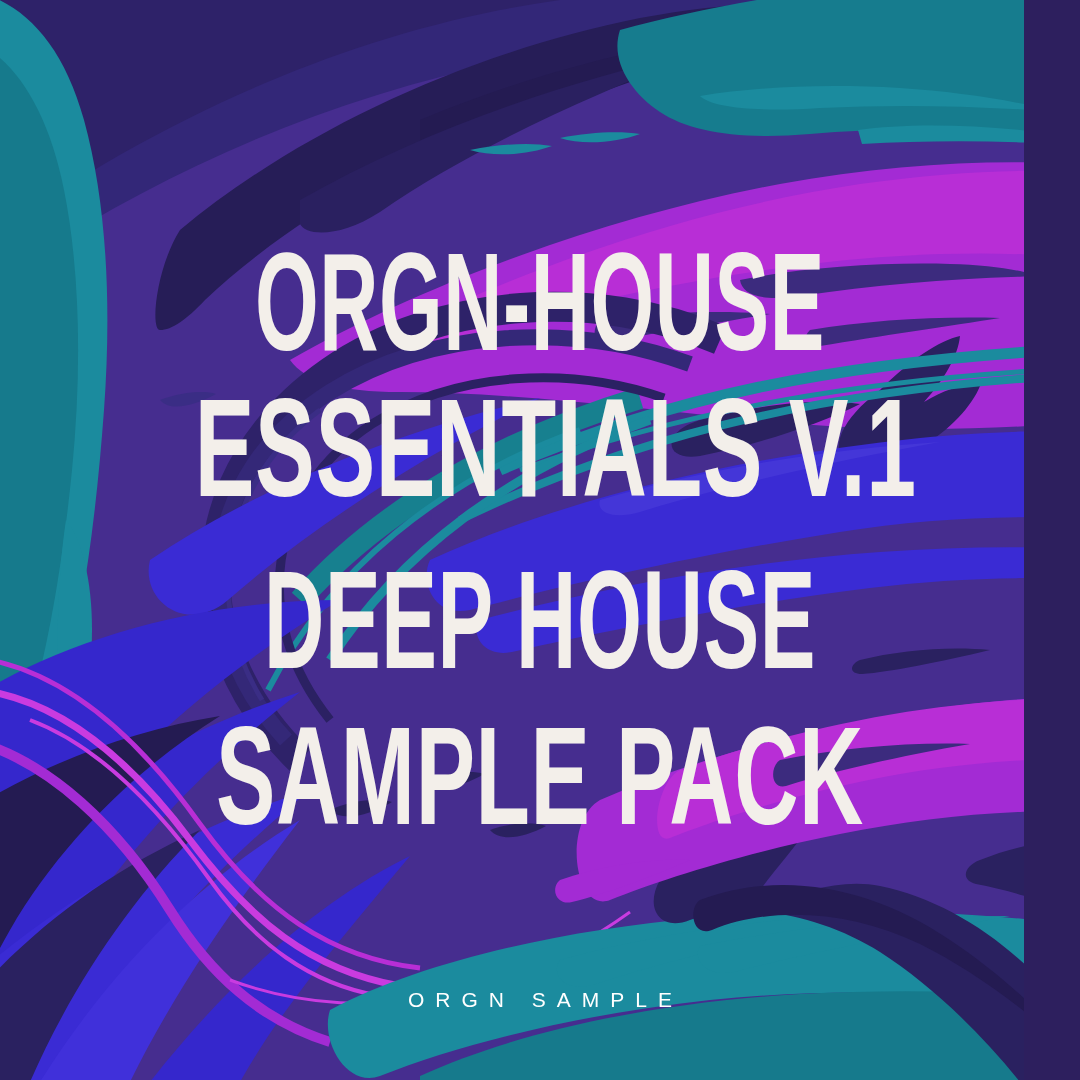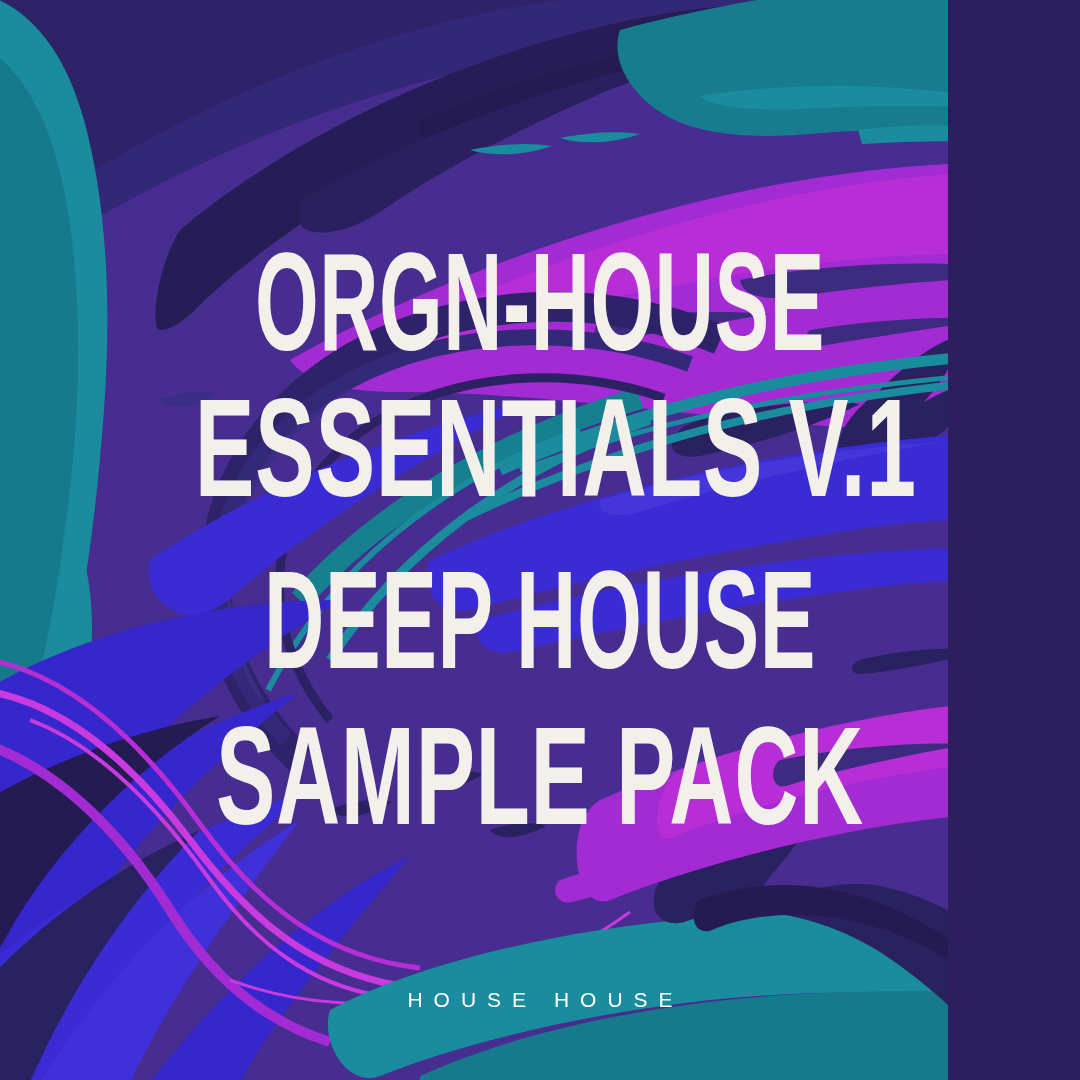--- a/index.html
+++ b/index.html
@@ -2,21 +2,21 @@
 <html><head>
 <meta charset="utf-8">
 <style>
   html, body {
     margin: 0;
     padding: 0;
     background: #2d1f5e;
   }
   #cover {
     position: relative;
-    width: 948px;
+    width: 1024px;
     height: 1080px;
     overflow: hidden;
     background: #a16207;
     font-family: "Liberation Sans", sans-serif;
   }
 
   
   #art {
     position: absolute;
     inset: 0;
@@ -217,15 +217,15 @@
     </g>
   </svg>
 
   <div id="title-block">
     <div class="title-line" id="line1" style="transform: scaleX(0.584925);">ORGN-HOUSE</div>
     <div class="title-line" id="line2" style="transform: scaleX(0.63938);">ESSENTIALS V.1</div>
     <div class="title-line" id="line3" style="transform: scaleX(0.596454);">DEEP HOUSE</div>
     <div class="title-line" id="line4" style="transform: scaleX(0.635557);">SAMPLE PACK</div>
   </div>
 
-  <div id="brand">HOUSE HOUSE</div>
+  <div id="brand">ORGN SAMPLE</div>
 
 </div>
 
 </body></html>

